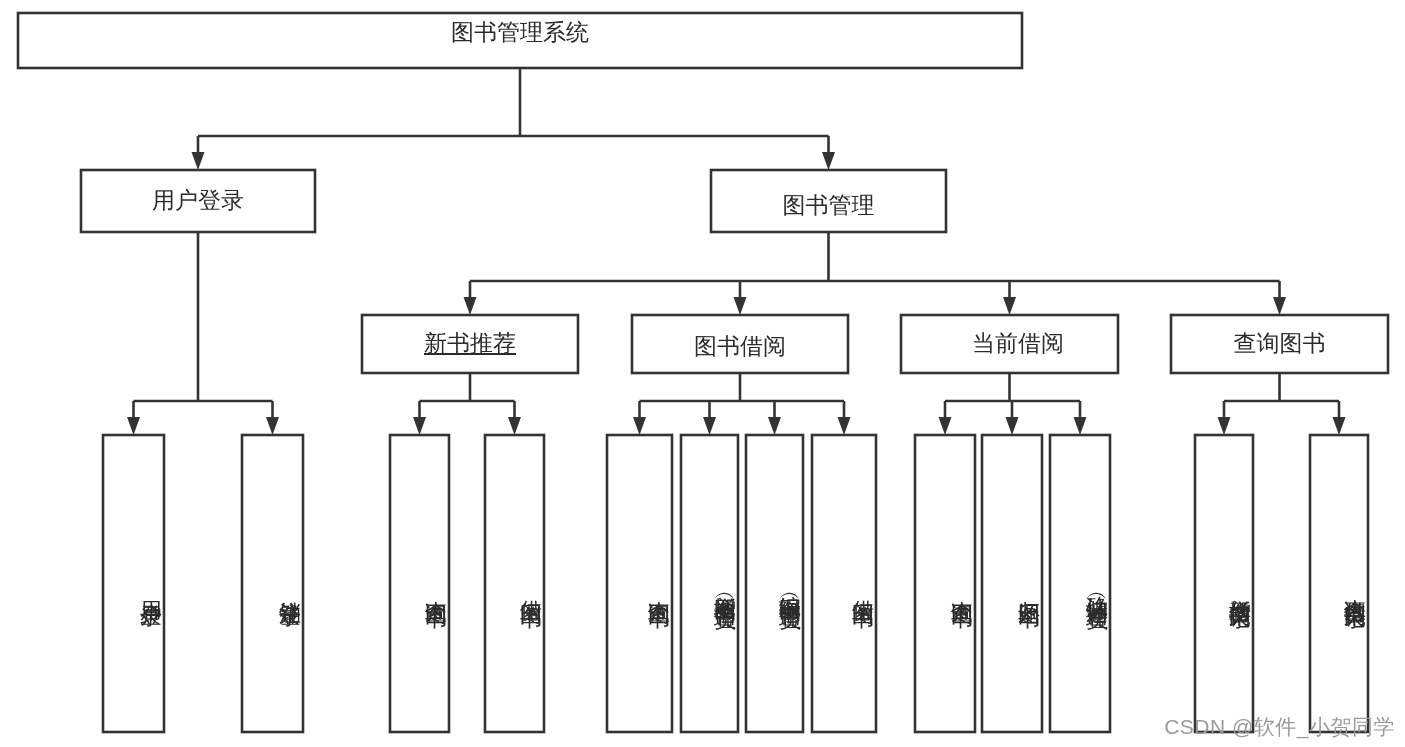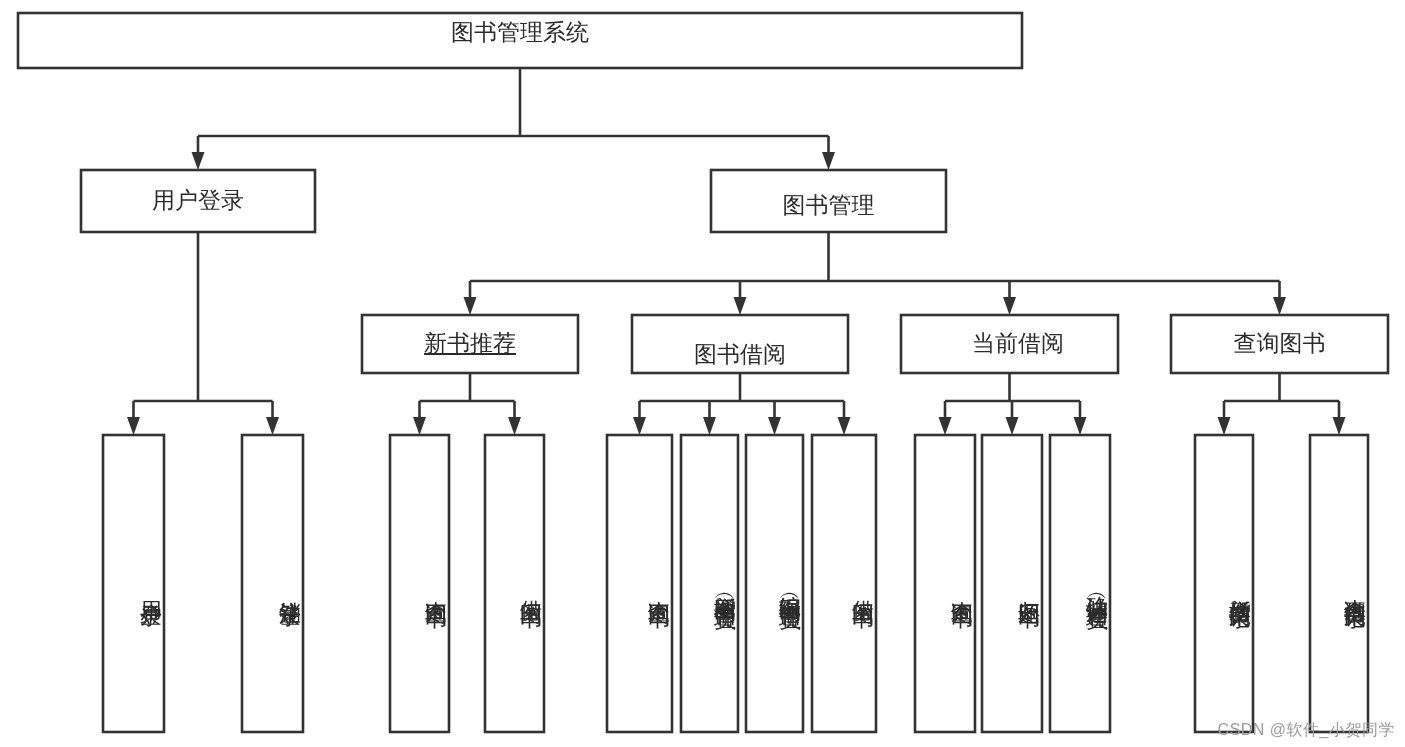--- a/index.html
+++ b/index.html
@@ -60,21 +60,21 @@
     letter-spacing: 2px;
     align-items: flex-start;
     justify-content: center;
     padding-top: 6px;
     box-sizing: border-box;
   }
   #watermark {
     position: absolute;
     right: 10px;
     bottom: 6px;
-    font-size: 16px;
+    font-size: 21px;
     color: #9a9a9a;
     font-family: "Liberation Sans", "DejaVu Sans", sans-serif;
     letter-spacing: 0.5px;
     white-space: nowrap;
   }
 </style>
 </head>
 <body>
 
 <div id="diagram-root">
@@ -156,21 +156,21 @@
         <rect x="1195" y="435" width="58" height="297" class="node-box"></rect>
         <rect x="1310" y="435" width="58" height="297" class="node-box"></rect>
       </g>
   </svg>
 
   <div id="labels-layer">
       <div class="node-label horizontal" style="left: 18px; top: 13px; width: 1004px; height: 40px;">图书管理系统</div>
       <div class="node-label horizontal" style="left: 81px; top: 170px; width: 234px; height: 62px;">用户登录</div>
       <div class="node-label horizontal" style="left: 711px; top: 170px; width: 235px; height: 72px;">图书管理</div>
       <div class="node-label horizontal" style="left: 362px; top: 315px; width: 216px; height: 58px; text-decoration: underline;">新书推荐</div>
-      <div class="node-label horizontal" style="left: 632px; top: 333px; width: 216px; height: 44px;">图书借阅</div>
+      <div class="node-label horizontal" style="left: 632px; top: 325px; width: 216px; height: 44px;">图书借阅</div>
       <div class="node-label horizontal" style="left: 901px; top: 315px; width: 234px; height: 58px;">当前借阅</div>
       <div class="node-label horizontal" style="left: 1171px; top: 315px; width: 217px; height: 58px;">查询图书</div>
       <div class="node-label vertical" style="left: 103px; top: 435px; width: 61px; height: 297px;">用户登录</div>
       <div class="node-label vertical" style="left: 242px; top: 435px; width: 61px; height: 297px;">注销登录</div>
       <div class="node-label vertical" style="left: 390px; top: 435px; width: 59px; height: 297px;">查询图书</div>
       <div class="node-label vertical" style="left: 485px; top: 435px; width: 59px; height: 297px;">借阅图书</div>
       <div class="node-label vertical" style="left: 607px; top: 435px; width: 65px; height: 297px;">查询图书</div>
       <div class="node-label vertical" style="left: 681px; top: 435px; width: 57px; height: 297px;">新增图书（管理员）</div>
       <div class="node-label vertical" style="left: 746px; top: 435px; width: 57px; height: 297px;">编辑图书（管理员）</div>
       <div class="node-label vertical" style="left: 812px; top: 435px; width: 64px; height: 297px;">借阅图书</div>

